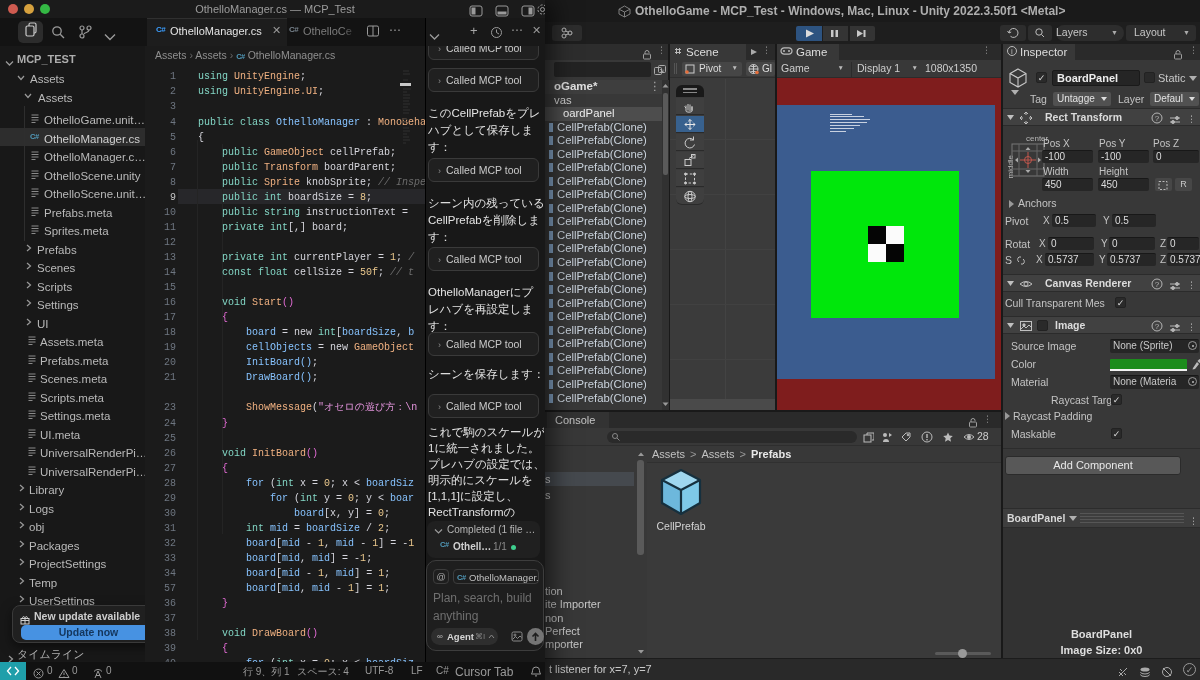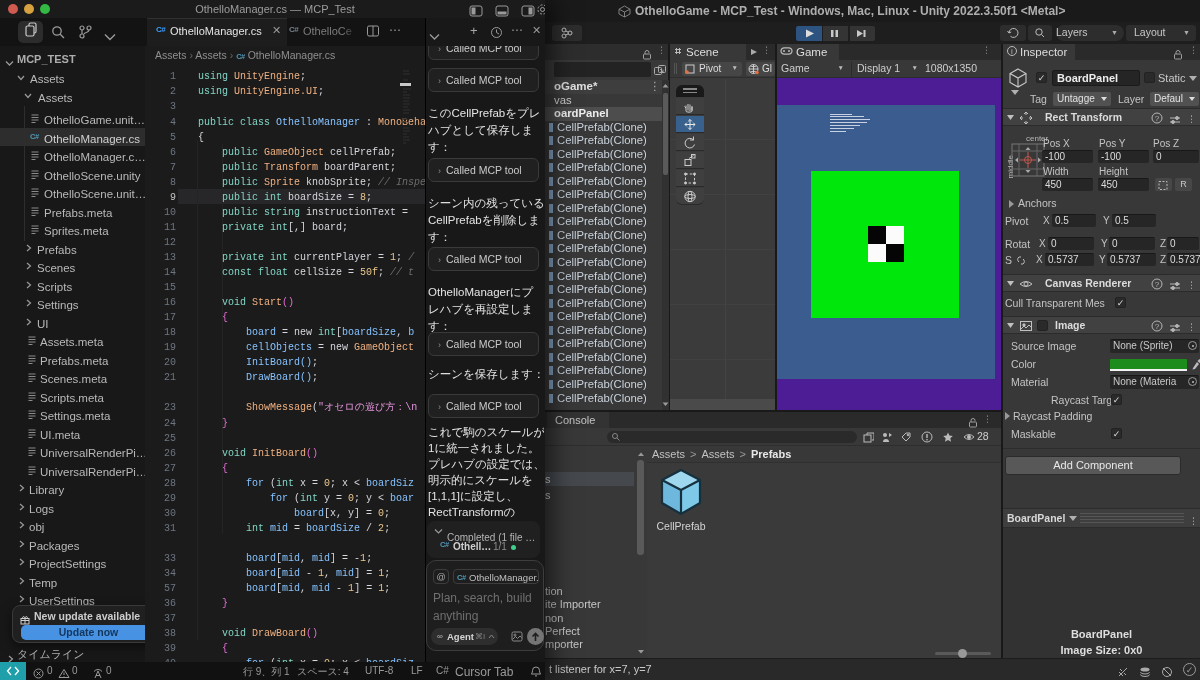--- a/index.html
+++ b/index.html
@@ -79,21 +79,21 @@
       <div class="ab" style="left:108px;top:19px;width:14px;height:13px;"><svg width="14" height="13">
           <g stroke="#aaa" fill="none">
             <rect x="1.5" y="3.5" width="7" height="7" rx="1"></rect>
             <rect x="5.5" y="1.5" width="7" height="7" rx="1"></rect>
             <path d="M7 5 l3 3 M10 5.5 V8 H7.5" stroke-width="0.8"></path>
           </g>
         </svg></div>
     </div>
     <div class="ab" style="left:545px;top:80px;width:123px;height:13.5px;background:#3e3e3e;color:#e0e0e0;font-size:11.5px;font-weight:bold;line-height:13.5px;"><span style="margin-left:9px;">oGame*</span><span style="position:absolute;left:104px;font-weight:normal;color:#aaa;">⋮</span></div>
     <div class="hrow" style="top:93.5px;"><span style="margin-left:9px;">vas</span></div>
-    <div class="ab" style="left:545px;top:107px;width:117px;height:13.5px;background:#4d4d4d;color:#eeeeee;font-size:11.3px;line-height:13.5px;white-space:nowrap;"><span style="margin-left:9px;font-weight:bold;">oardPanel</span></div>
+    <div class="ab" style="left:545px;top:107px;width:117px;height:13.5px;background:#4d4d4d;color:#eeeeee;font-size:11.3px;line-height:13.5px;white-space:nowrap;"><span style="margin-left:18px;">oardPanel</span></div>
     <div class="hrow" style="top:120.5px;"><span style="display:inline-block;width:4px;height:9px;background:#84a3c4;margin:0 4px 0 4px;vertical-align:-1px;"></span><span style="color:#c9d2dc;">CellPrefab(Clone)</span></div>
     <div class="hrow" style="top:134.1px;"><span style="display:inline-block;width:4px;height:9px;background:#84a3c4;margin:0 4px 0 4px;vertical-align:-1px;"></span><span style="color:#c9d2dc;">CellPrefab(Clone)</span></div>
     <div class="hrow" style="top:147.6px;"><span style="display:inline-block;width:4px;height:9px;background:#84a3c4;margin:0 4px 0 4px;vertical-align:-1px;"></span><span style="color:#c9d2dc;">CellPrefab(Clone)</span></div>
     <div class="hrow" style="top:161.2px;"><span style="display:inline-block;width:4px;height:9px;background:#84a3c4;margin:0 4px 0 4px;vertical-align:-1px;"></span><span style="color:#c9d2dc;">CellPrefab(Clone)</span></div>
     <div class="hrow" style="top:174.7px;"><span style="display:inline-block;width:4px;height:9px;background:#84a3c4;margin:0 4px 0 4px;vertical-align:-1px;"></span><span style="color:#c9d2dc;">CellPrefab(Clone)</span></div>
     <div class="hrow" style="top:188.2px;"><span style="display:inline-block;width:4px;height:9px;background:#84a3c4;margin:0 4px 0 4px;vertical-align:-1px;"></span><span style="color:#c9d2dc;">CellPrefab(Clone)</span></div>
     <div class="hrow" style="top:201.8px;"><span style="display:inline-block;width:4px;height:9px;background:#84a3c4;margin:0 4px 0 4px;vertical-align:-1px;"></span><span style="color:#c9d2dc;">CellPrefab(Clone)</span></div>
     <div class="hrow" style="top:215.4px;"><span style="display:inline-block;width:4px;height:9px;background:#84a3c4;margin:0 4px 0 4px;vertical-align:-1px;"></span><span style="color:#c9d2dc;">CellPrefab(Clone)</span></div>
     <div class="hrow" style="top:228.9px;"><span style="display:inline-block;width:4px;height:9px;background:#84a3c4;margin:0 4px 0 4px;vertical-align:-1px;"></span><span style="color:#c9d2dc;">CellPrefab(Clone)</span></div>
     <div class="hrow" style="top:242.4px;"><span style="display:inline-block;width:4px;height:9px;background:#84a3c4;margin:0 4px 0 4px;vertical-align:-1px;"></span><span style="color:#c9d2dc;">CellPrefab(Clone)</span></div>
@@ -207,21 +207,21 @@
       <div class="ab" style="left:0;top:103px;width:28px;height:17px;background:#3f3f3f;border-bottom:1px solid #2a2a2a;border-radius:0 0 6px 6px;">
         <svg width="28" height="17" style="position:absolute;left:0;top:0;">
           <g stroke="#ccc" fill="none">
             <circle cx="14" cy="8.5" r="5.2"></circle>
             <ellipse cx="14" cy="8.5" rx="5.2" ry="2"></ellipse>
             <ellipse cx="14" cy="8.5" rx="2" ry="5.2"></ellipse>
           </g>
         </svg>
       </div>
     </div>
-    <div class="ab" style="left:777px;top:44px;width:224px;height:366px;background:#4c1d95;">
+    <div class="ab" style="left:777px;top:44px;width:224px;height:366px;background:#7f1d1d;">
       <div class="ab" style="left:0;top:0;width:224px;height:16px;background:#2a2a2a;"></div>
       <div class="ab" style="left:0;top:0;width:62px;height:16px;background:#383838;color:#dddddd;font-size:11.5px;line-height:16px;"><svg style="position:absolute;left:3px;top:3px;" width="13" height="8">
           <g fill="#bbb">
             <path d="M1 4 a3.2 3.2 0 0 1 3.2-3.2 h4.6 A3.2 3.2 0 0 1 12 4 a3.2 3.2 0 0 1-3.2 3.2 h-4.6 A3.2 3.2 0 0 1 1 4" fill="none" stroke="#bbb" stroke-width="1.2"></path>
             <circle cx="4" cy="4" r="1"></circle>
             <circle cx="9" cy="4" r="1"></circle>
           </g>
         </svg><span style="margin-left:19px;">Game</span></div>
       <div class="ab" style="left:205px;top:1px;color:#999;font-size:9px;">⋮</div>
       <div class="ab" style="left:0;top:16px;width:224px;height:18px;background:#383838;border-bottom:1px solid #2b2b2b;"></div>
@@ -848,20 +848,21 @@
       <div class="codeline mono" style="top:370.3px;"><span class="gut" style="color:#6e7681;">21</span><span class="ct">        <span class="b">DrawBoard()</span>;</span></div>
       <div class="codeline mono" style="top:400.4px;"><span class="gut" style="color:#6e7681;">23</span><span class="ct">        <span class="o">ShowMessage</span>(<span class="s">"オセロの遊び方：\n</span></span></div>
       <div class="codeline mono" style="top:415.5px;"><span class="gut" style="color:#6e7681;">24</span><span class="ct">    <span class="m">}</span></span></div>
       <div class="codeline mono" style="top:430.5px;"><span class="gut" style="color:#6e7681;">25</span><span class="ct"></span></div>
       <div class="codeline mono" style="top:445.6px;"><span class="gut" style="color:#6e7681;">26</span><span class="ct">    <span class="k">void</span> <span class="o">InitBoard</span><span class="m">()</span></span></div>
       <div class="codeline mono" style="top:460.6px;"><span class="gut" style="color:#6e7681;">27</span><span class="ct">    <span class="m">{</span></span></div>
       <div class="codeline mono" style="top:475.7px;"><span class="gut" style="color:#6e7681;">28</span><span class="ct">        <span class="b">for</span> (<span class="k">int</span> x = <span class="n">0</span>; x &lt; <span class="b">boardSiz</span></span></div>
       <div class="codeline mono" style="top:490.7px;"><span class="gut" style="color:#6e7681;">29</span><span class="ct">            <span class="b">for</span> (<span class="k">int</span> y = <span class="n">0</span>; y &lt; <span class="b">boar</span></span></div>
       <div class="codeline mono" style="top:505.8px;"><span class="gut" style="color:#6e7681;">30</span><span class="ct">                <span class="b">board</span>[x, y] = <span class="n">0</span>;</span></div>
       <div class="codeline mono" style="top:520.8px;"><span class="gut" style="color:#6e7681;">31</span><span class="ct">        <span class="k">int</span> <span class="b">mid</span> = <span class="b">boardSize</span> / <span class="n">2</span>;</span></div>
+      <div class="codeline mono" style="top:535.9px;"><span class="gut" style="color:#6e7681;">32</span><span class="ct">        <span class="b">board</span>[<span class="b">mid</span> - <span class="n">1</span>, <span class="b">mid</span> - <span class="n">1</span>] = -<span class="n">1</span></span></div>
       <div class="codeline mono" style="top:550.9px;"><span class="gut" style="color:#6e7681;">33</span><span class="ct">        <span class="b">board</span>[<span class="b">mid</span>, <span class="b">mid</span>] = -<span class="n">1</span>;</span></div>
       <div class="codeline mono" style="top:566.0px;"><span class="gut" style="color:#6e7681;">34</span><span class="ct">        <span class="b">board</span>[<span class="b">mid</span> - <span class="n">1</span>, <span class="b">mid</span>] = <span class="n">1</span>;</span></div>
       <div class="codeline mono" style="top:581.0px;"><span class="gut" style="color:#6e7681;">57</span><span class="ct">        <span class="b">board</span>[<span class="b">mid</span>, <span class="b">mid</span> - <span class="n">1</span>] = <span class="n">1</span>;</span></div>
       <div class="codeline mono" style="top:596.0px;"><span class="gut" style="color:#6e7681;">36</span><span class="ct">    <span class="m">}</span></span></div>
       <div class="codeline mono" style="top:611.1px;"><span class="gut" style="color:#6e7681;">37</span><span class="ct"></span></div>
       <div class="codeline mono" style="top:626.1px;"><span class="gut" style="color:#6e7681;">38</span><span class="ct">    <span class="k">void</span> <span class="o">DrawBoard</span><span class="m">()</span></span></div>
       <div class="codeline mono" style="top:641.2px;"><span class="gut" style="color:#6e7681;">39</span><span class="ct">    <span class="m">{</span></span></div>
       <div class="codeline mono" style="top:656.2px;"><span class="gut" style="color:#6e7681;">40</span><span class="ct">        <span class="b">for</span> (<span class="k">int</span> x = <span class="n">0</span>; x &lt; <span class="b">boardSiz</span></span></div>
       <div class="ab" style="left:400px;top:83px;width:11px;height:3px;background:#c9c9c9;"></div>
       <div class="ab" style="left:403px;top:70px;width:6px;height:1.5px;background:#282828;opacity:.8;"></div>
@@ -904,21 +905,21 @@
       <div class="jp" style="top:425px;">これで駒のスケールが</div>
       <div class="jp" style="top:441px;">1に統一されました。</div>
       <div class="jp" style="top:457px;">プレハブの設定では、</div>
       <div class="jp" style="top:473px;">明示的にスケールを</div>
       <div class="jp" style="top:489px;">[1,1,1]に設定し、</div>
       <div class="jp" style="top:505px;">RectTransformの</div>
       <div class="ab" style="left:427px;top:521px;width:113px;height:37px;background:#202020;border-radius:8px;">
         <svg style="position:absolute;left:7px;top:7px;" width="9" height="7">
           <path d="M1 1.5 L4.5 5 L8 1.5" stroke="#9a9a9a" fill="none" stroke-width="1.2"></path>
         </svg>
-        <span style="position:absolute;left:20px;top:3px;color:#b5b5b5;font-size:10px;margin-top:8px;">Completed (1 file …</span>
+        <span style="position:absolute;left:20px;top:3px;color:#b5b5b5;font-size:10px;">Completed (1 file …</span>
         <span style="position:absolute;left:13px;top:19px;color:#519aba;font-size:7.5px;font-weight:bold;letter-spacing:-0.5px;">C#</span>
         <span style="position:absolute;left:26px;top:20px;color:#d0d0d0;font-size:10px;font-weight:bold;">Othell…</span>
         <span style="position:absolute;left:66px;top:20px;color:#8a8a8a;font-size:10px;">1/1</span>
         <span style="position:absolute;left:84px;top:24px;width:5px;height:5px;background:#3ecf8e;border-radius:50%;"></span>
       </div>
       <div class="ab" style="left:426px;top:560px;width:118px;height:91px;background:#1e1e1e;border:1px solid #3d3d3d;border-radius:10px;">
         <span style="position:absolute;left:6px;top:8px;width:16px;height:15px;border:1px solid #3d3d3d;border-radius:4px;color:#aaa;font-size:9px;text-align:center;line-height:14px;">@</span>
         <span style="position:absolute;left:26px;top:8px;width:86px;height:15px;border:1px solid #3d3d3d;border-radius:4px;overflow:hidden;white-space:nowrap;">
           <span style="position:absolute;left:3px;top:3px;color:#519aba;font-size:7.5px;font-weight:bold;letter-spacing:-0.5px;">C#</span>
           <span style="position:absolute;left:15px;top:2px;color:#c0c0c0;font-size:9.5px;">OthelloManager.c</span>

